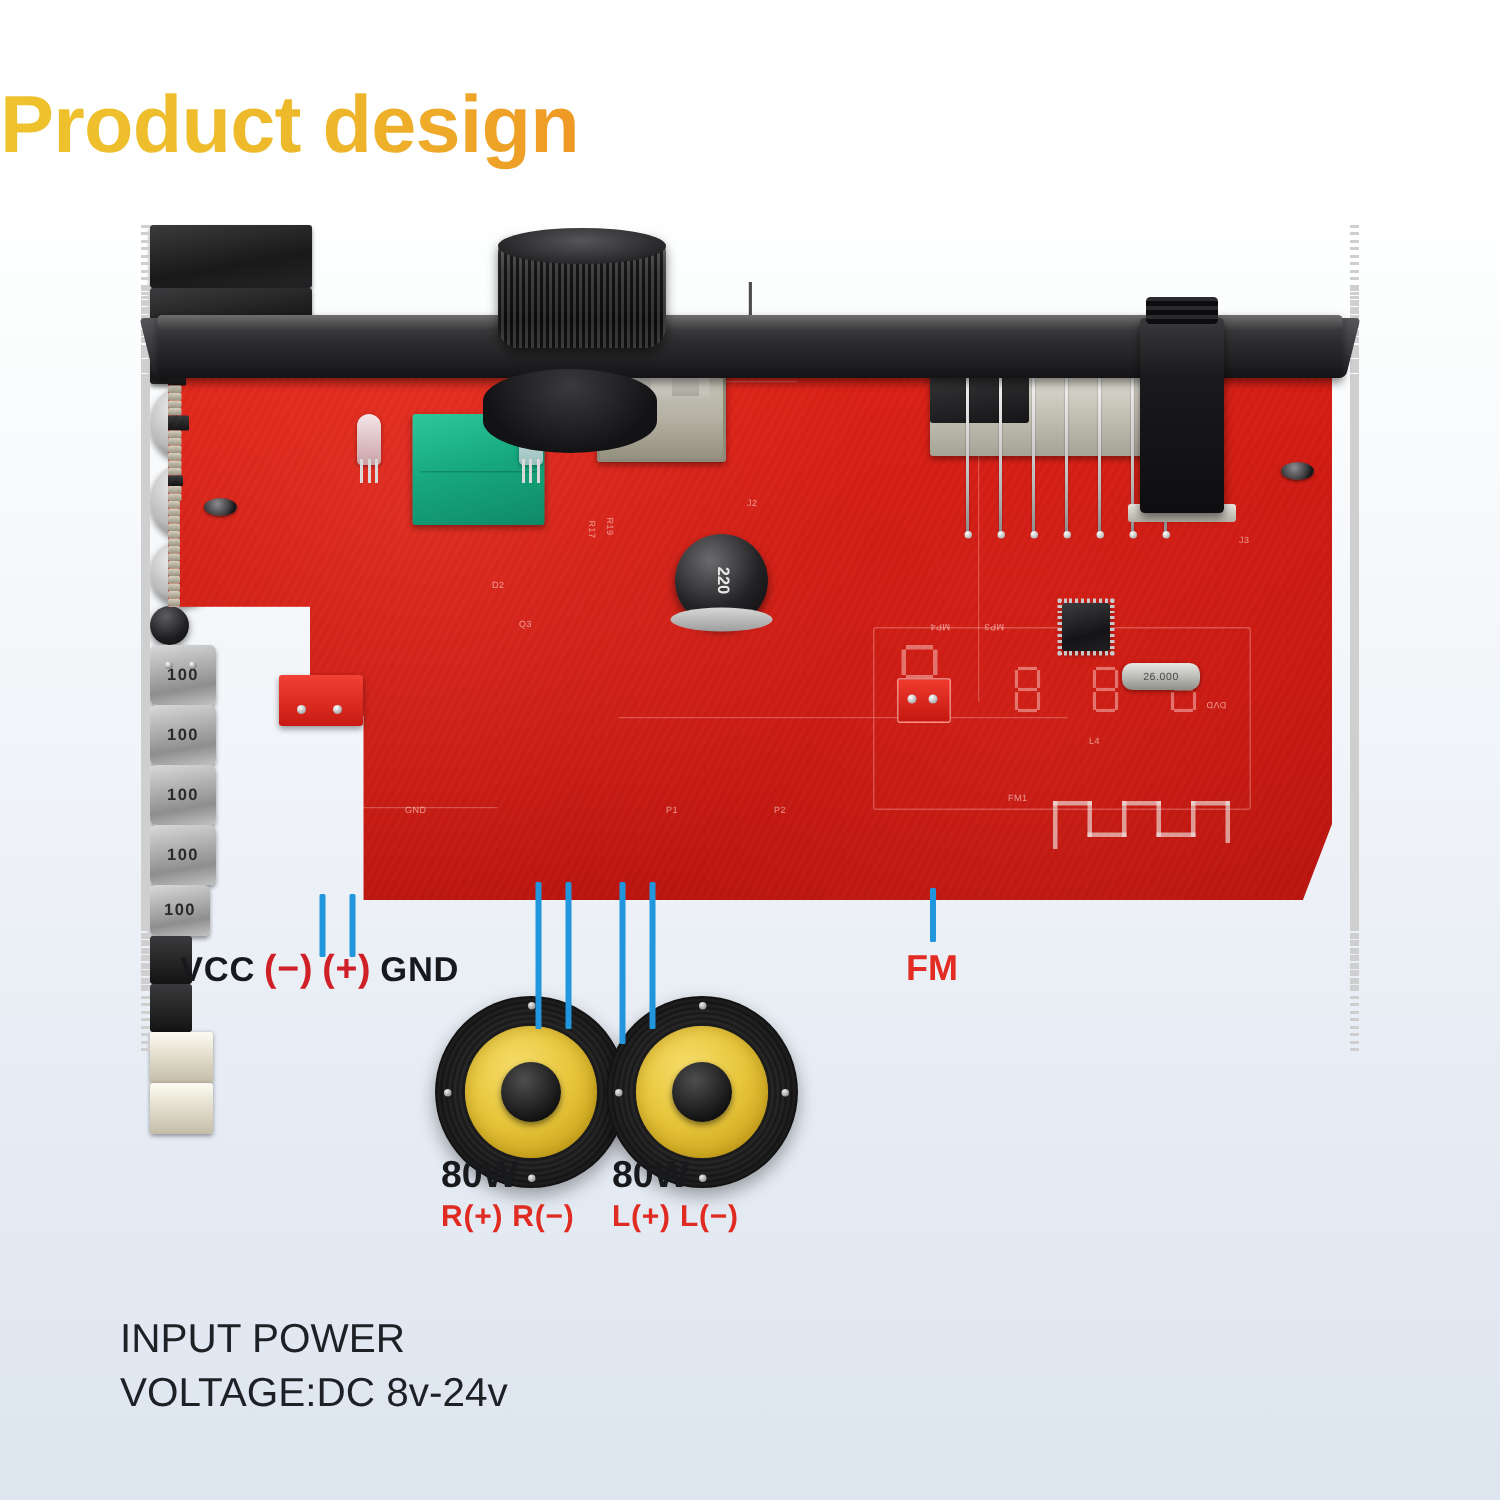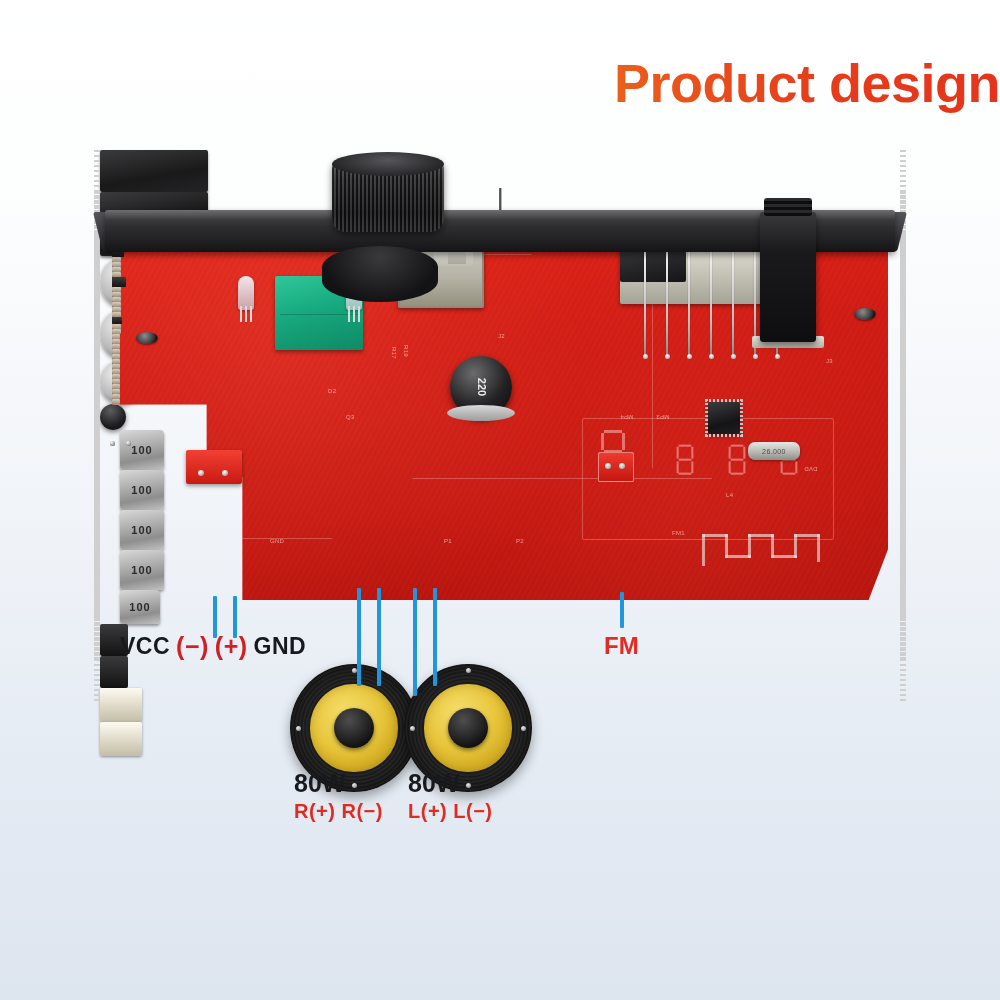--- a/index.html
+++ b/index.html
@@ -6,21 +6,21 @@
   body{
     width:1000px;height:1000px;overflow:hidden;
     font-family:"Liberation Sans", sans-serif;
     background:linear-gradient(180deg,#ffffff 0%,#fdfefe 18%,#f2f5f9 48%,#e6ecf4 74%,#dde5ef 100%);
     position:relative;
   }
   #stage{position:absolute;inset:0;}
 
   
   .title{
-    position:absolute;left:0;right:0;top:52px;text-align:right;
+    position:absolute;left:0;right:0;top:52px;text-align:left;
     font-size:54px;font-weight:bold;letter-spacing:-0.5px;
     background:linear-gradient(90deg,#efc32d 0%,#eeb72b 22%,#ee8b22 46%,#ea5a1c 64%,#e73c1a 82%,#e5341a 100%);
     -webkit-background-clip:text;background-clip:text;color:transparent;
     -webkit-text-fill-color:transparent;
   }
 
   
   #board{position:absolute;left:100px;top:150px;width:800px;height:470px;}
 
   
@@ -81,21 +81,21 @@
     background:radial-gradient(circle at 38% 30%,#f2f2f2,#b9b9ba 55%,#6f6f70 85%,#3a3a3b);
     box-shadow:0 2px 4px rgba(0,0,0,.45);}
   .ecap:after{content:"";position:absolute;left:50%;top:8%;width:1.5px;height:84%;
     background:rgba(60,60,60,.55);transform:translateX(-50%);}
   .ecap-b{border-radius:50%;
     background:radial-gradient(circle at 40% 26%,#5d5d60,#1d1d20 62%,#0d0d0f);
     box-shadow:0 2px 5px rgba(0,0,0,.5);}
   .inductor{background:linear-gradient(170deg,#d9d9d9,#a9a9aa 45%,#8e8e8f 70%,#c2c2c2);
     border-radius:4px;display:flex;align-items:center;justify-content:center;
     color:#2a2a2a;font-size:11px;font-weight:bold;letter-spacing:1px;
-    box-shadow:0 2px 3px rgba(0,0,0,.4);margin-left:20px;}
+    box-shadow:0 2px 3px rgba(0,0,0,.4);}
   .smd{background:linear-gradient(180deg,#d8d2c0,#9a9280);border-radius:1px;}
   .smd-b{background:linear-gradient(180deg,#3a3a3c,#131314);border-radius:1px;}
   .jst{background:linear-gradient(180deg,#fdfbf2,#ded9c6 55%,#c3bda8);
     border-radius:2px;box-shadow:0 1px 3px rgba(0,0,0,.4);}
   .jst i{position:absolute;top:62%;width:5px;height:5px;border-radius:50%;
     background:radial-gradient(circle at 35% 30%,#fff,#9a9a96 60%,#5c5c5a);}
   .screwhole{position:absolute;border-radius:50%;
     background:radial-gradient(circle at 40% 32%,#8d8d90,#3c3c3f 55%,#121214 78%,#55555a);
     box-shadow:0 1px 2px rgba(0,0,0,.5);}
 
@@ -447,14 +447,18 @@
 
   <div class="wlbl" style="left:294px;top:768px;">
     <div class="w">80W</div>
     <div class="p">R(+) R(−)</div>
   </div>
   <div class="wlbl" style="left:408px;top:768px;">
     <div class="w">80W</div>
     <div class="p">L(+) L(−)</div>
   </div>
 
+  <div id="footer">
+    <div>INPUT POWER</div>
+    <div>VOLTAGE:DC 8v-24v</div>
+  </div>
 
 </div>
 
 </body></html>

